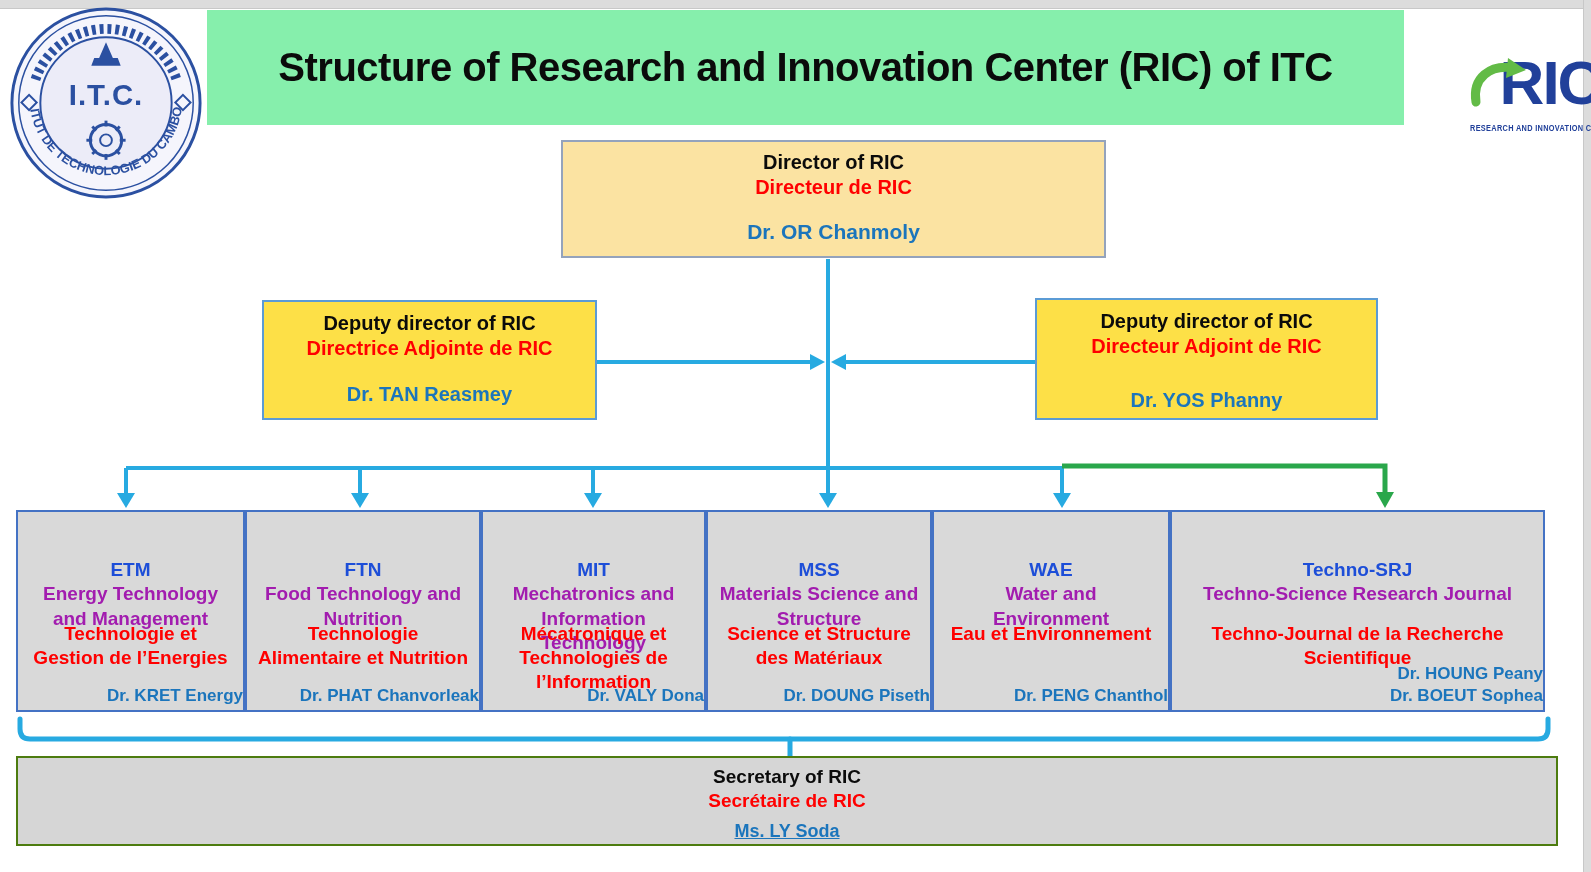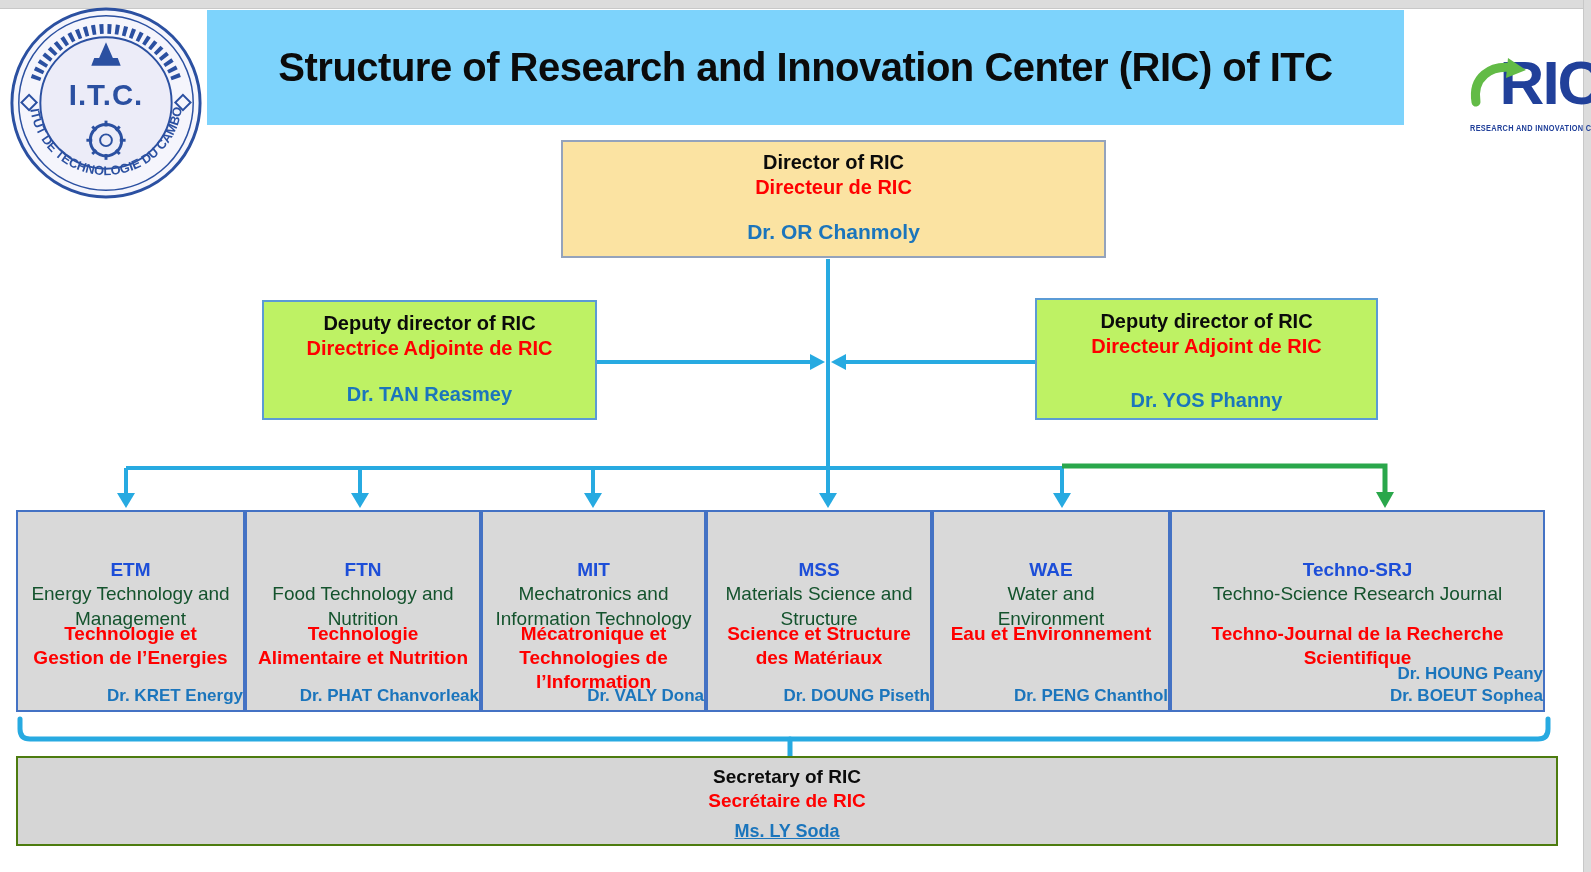--- a/index.html
+++ b/index.html
@@ -1,43 +1,43 @@
 <!DOCTYPE html>
 <html><head>
 <meta charset="utf-8">
 <style>
   html,body{margin:0;padding:0;background:#fff;}
   .page{position:relative;width:1591px;height:872px;background:#fff;overflow:hidden;
         font-family:"Liberation Sans",sans-serif;}
   .top-strip{position:absolute;left:0;top:0;width:1591px;height:8px;background:#dcdcdc;border-bottom:1px solid #c8c8c8;}
   .right-strip{position:absolute;right:0;top:0;width:7px;height:872px;background:#dcdcdc;border-left:1px solid #c8c8c8;}
 
-  .banner{position:absolute;left:207px;top:10px;width:1197px;height:115px;background:#7dd3fc;
+  .banner{position:absolute;left:207px;top:10px;width:1197px;height:115px;background:#86efac;
           display:flex;align-items:center;justify-content:center;}
   .banner .title{font-size:40px;font-weight:700;color:#0b0b0b;letter-spacing:-0.5px;}
 
   .itc-logo{position:absolute;left:8px;top:5px;width:196px;height:196px;}
   .ric-logo{position:absolute;left:1464px;top:28px;width:160px;height:112px;}
 
   .connectors{position:absolute;left:0;top:0;width:1591px;height:872px;pointer-events:none;}
 
   .box{position:absolute;box-sizing:border-box;text-align:center;}
   .director{left:561px;top:140px;width:545px;height:118px;background:#FBE3A2;border:2px solid #94A3BC;padding-top:8px;}
   .deputy-l{left:262px;top:300px;width:335px;height:120px;}
   .deputy-r{left:1035px;top:298px;width:343px;height:122px;}
-  .deputy{background:#bef264;border:2px solid #5B9BD5;padding-top:9px;}
+  .deputy{background:#fde047;border:2px solid #5B9BD5;padding-top:9px;}
   .t-en{font-size:20px;font-weight:700;color:#0b0b0b;line-height:1.25;}
   .t-fr{font-size:20px;font-weight:700;color:#FF0000;line-height:1.25;}
   .t-name{font-size:20px;font-weight:700;color:#1B75BC;margin-top:22px;}
   .director .t-name{margin-top:20px;font-size:21px;}
   .deputy-r .t-name{margin-top:30px;}
 
   .dept{top:510px;height:202px;background:#D9D9D9;border:2px solid #4472C4;padding-top:5px;}
   .dept .abbr{font-size:19px;font-weight:700;color:#1d4ed8;line-height:1.28;margin-top:41px;}
-  .dept .en{font-size:19px;font-weight:400;color:#14532d;line-height:1.28;padding:0 7px;}
+  .dept .en{font-size:19px;font-weight:700;color:#a21caf;line-height:1.28;padding:0 7px;}
   .dept .fr{position:absolute;left:0;right:0;top:110px;font-size:19px;font-weight:700;color:#FF0000;line-height:1.26;padding:0 10px;}
   .dept .heads{position:absolute;left:0;right:0;bottom:3px;font-size:17px;font-weight:700;color:#1B75BC;line-height:1.3;text-align:right;}
   .d-etm{left:16px;width:229px;}
   .d-ftn{left:245px;width:236px;}
   .d-mit{left:481px;width:225px;}
   .d-mss{left:706px;width:226px;}
   .d-wae{left:932px;width:238px;}
   .d-srj{left:1170px;width:375px;}
   .d-wae .en{max-width:160px;margin:0 auto;}
 

